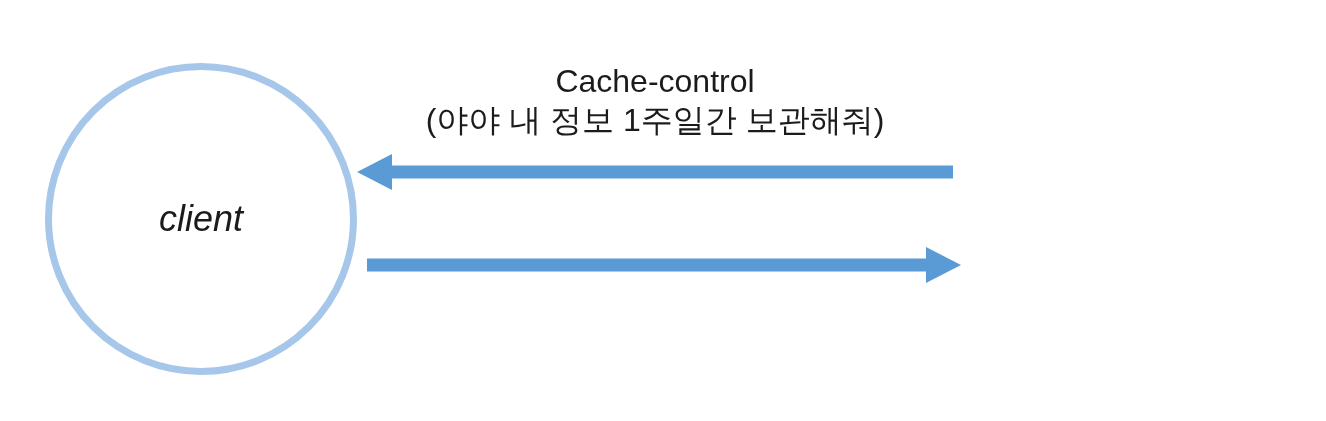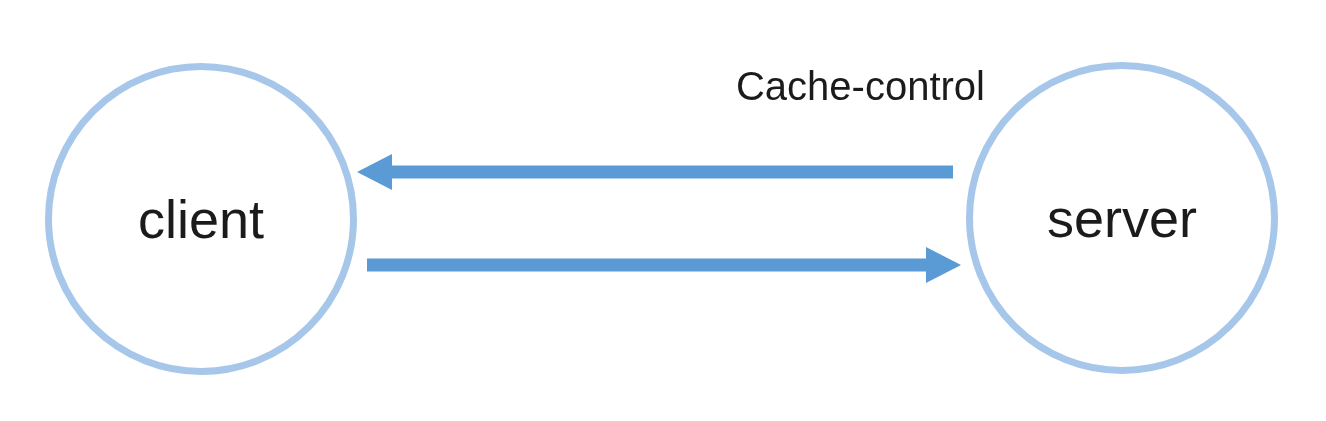--- a/index.html
+++ b/index.html
@@ -27,37 +27,38 @@
     border: 7px solid var(--node-border-color);
     border-radius: 50%;
     background: var(--bg-color);
     display: flex;
     align-items: center;
     justify-content: center;
   }
   .node-client { left: 45px; top: 63px; }
   .node-server { left: 966px; top: 62px; }
   .node-label {
-    font-size: 54px;
+    font-size: 36px;
     line-height: 1;
     color: var(--text-color);
+    font-style: italic;
   }
   .arrows-layer {
     position: absolute;
     left: 0; top: 0;
     width: 1326px; height: 421px;
   }
   .arrow-line { stroke: var(--arrow-color); stroke-width: 13; }
   .arrow-head { fill: var(--arrow-color); }
   .edge-label {
     position: absolute;
     left: 325px;
     width: 660px;
-    text-align: right;
-    font-size: 40px;
+    text-align: center;
+    font-size: 32px;
     line-height: 1.22;
     color: var(--text-color);
   }
   .edge-label-top { top: 62px; }
   .edge-label-bottom { top: 285px; }
 </style>
 </head>
 <body>
 
 <div class="stage">
@@ -70,22 +71,20 @@
     <g>
       <line class="arrow-line" x1="367" y1="265" x2="930" y2="265"></line>
       <polygon class="arrow-head" points="961,265 926,247 926,283"></polygon>
     </g>
   </svg>
 
   <div class="node node-client">
     <span class="node-label">client</span>
   </div>
 
-  <div class="node node-server">
-    <span class="node-label">server</span>
-  </div>
 
   <div class="edge-label edge-label-top">
     <div>Cache-control</div>
+    <div>(야야 내 정보 1주일간 보관해줘)</div>
   </div>
 
 
 </div>
 
 </body></html>

